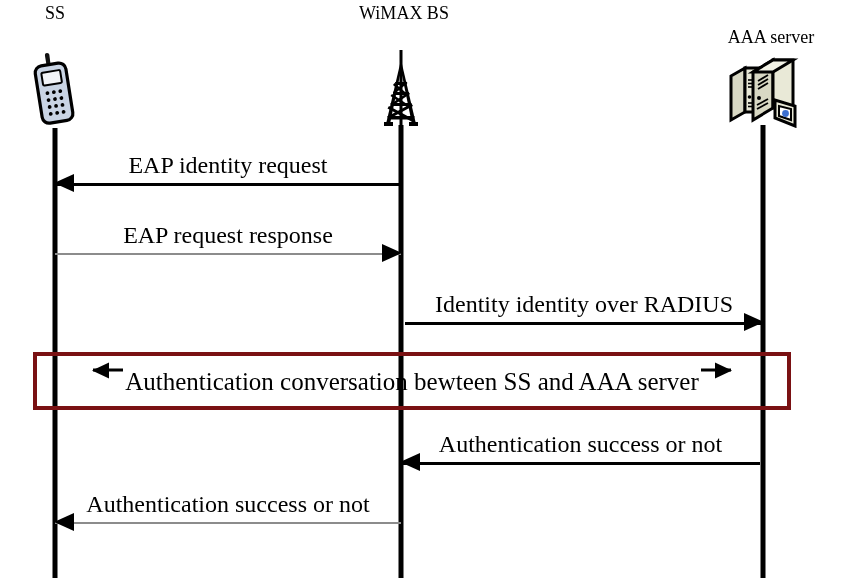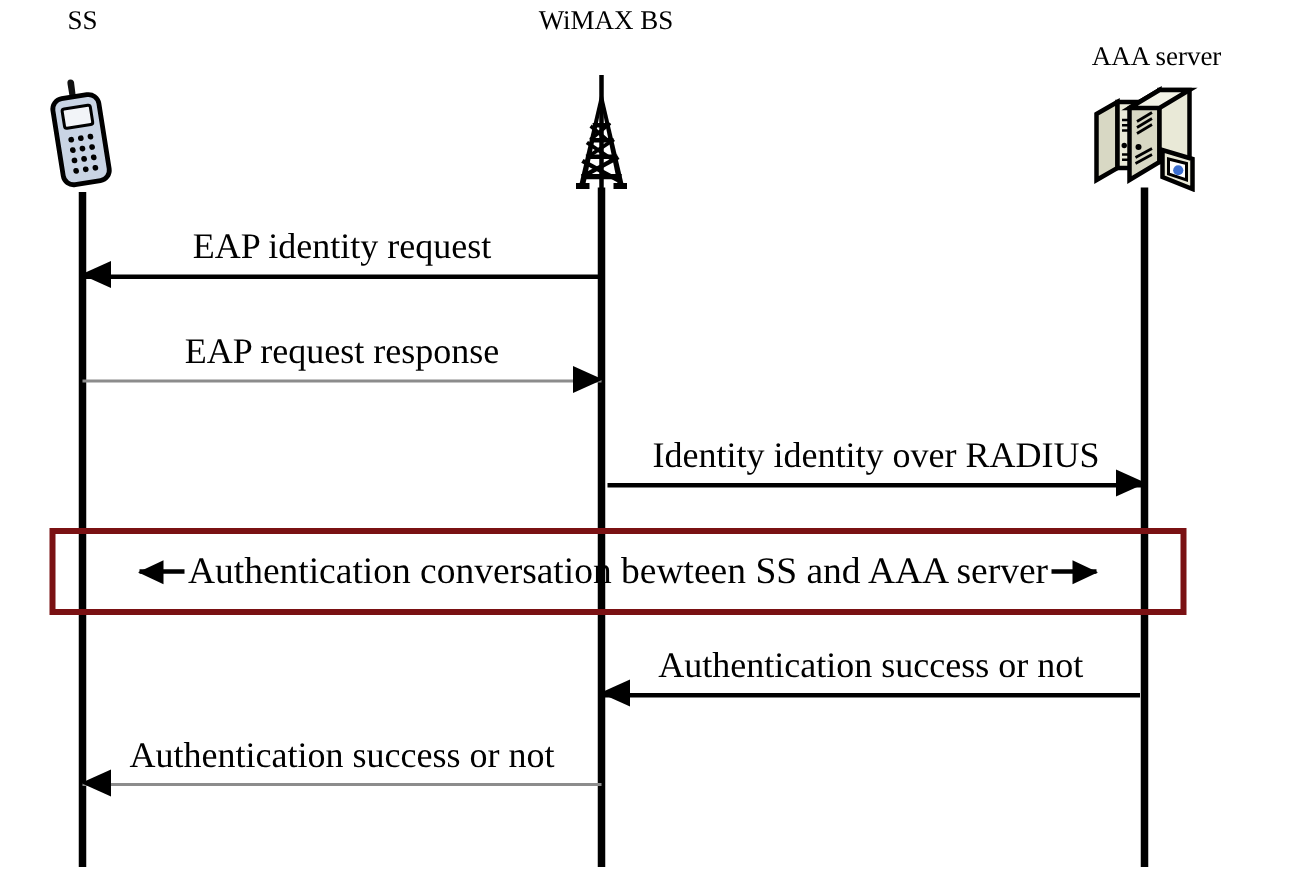--- a/index.html
+++ b/index.html
@@ -89,21 +89,20 @@
     background: transparent;
     box-sizing: border-box;
   }
   .highlight-inner {
     position: absolute;
     left: 24px;
     right: 24px;
     top: 50%;
     transform: translateY(-50%);
     display: flex;
-    align-items: center;
     justify-content: center;
     gap: 2px;
   }
   .highlight-text {
     font-size: 25px;
     color: #000000;
     white-space: nowrap;
     line-height: 1;
   }
   .hl-arrow-left, .hl-arrow-right {

